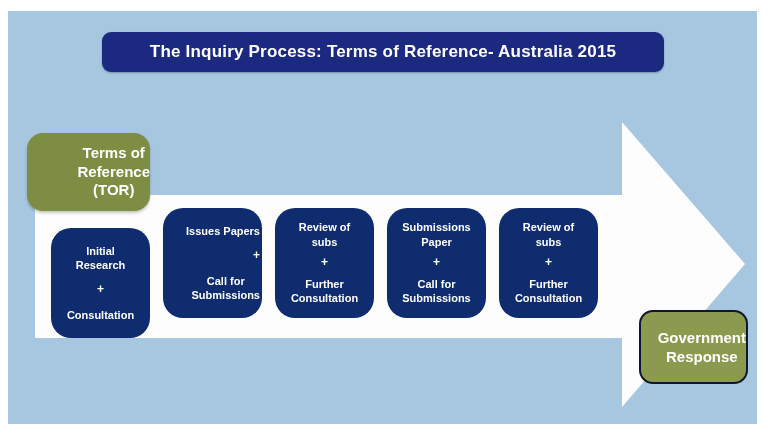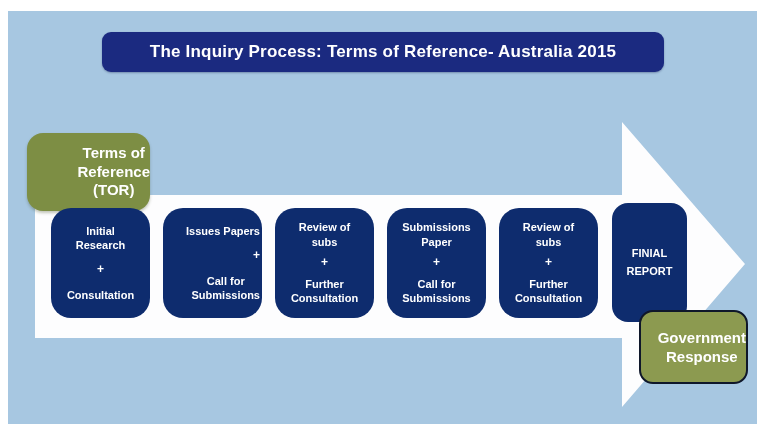--- a/index.html
+++ b/index.html
@@ -70,21 +70,21 @@
     color: #ffffff;
     display: flex; flex-direction: column;
     align-items: center; justify-content: space-evenly;
     text-align: center;
     padding: 6px 2px;
     box-sizing: border-box;
     font-weight: 700;
     font-size: 11px;
     line-height: 1.3;
   }
-  .s1 { left: 51px; }
+  .s1 { left: 51px; margin-top: 20px; }
   .s2 { left: 163px; align-items: flex-end; }
   .s3 { left: 275px; }
   .s4 { left: 387px; }
   .s5 { left: 499px; }
   .step .plus { font-size: 12px; }
   .final-box {
     position: absolute;
     left: 612px; top: 203px;
     width: 75px; height: 119px;
     background: #0e2c6e;
@@ -150,23 +150,19 @@
   </div>
 
   <div class="step s5">
     <span class="preline">Review of
 subs</span>
     <span class="plus">+</span>
     <span class="preline">Further
 Consultation</span>
   </div>
 
-  <div class="final-box">
-    <span class="preline">FINIAL
-REPORT</span>
-  </div>
 
   <div class="olive-box gov">
     <span class="preline">Government
 Response</span>
   </div>
 
 </div>
 
 </body></html>

